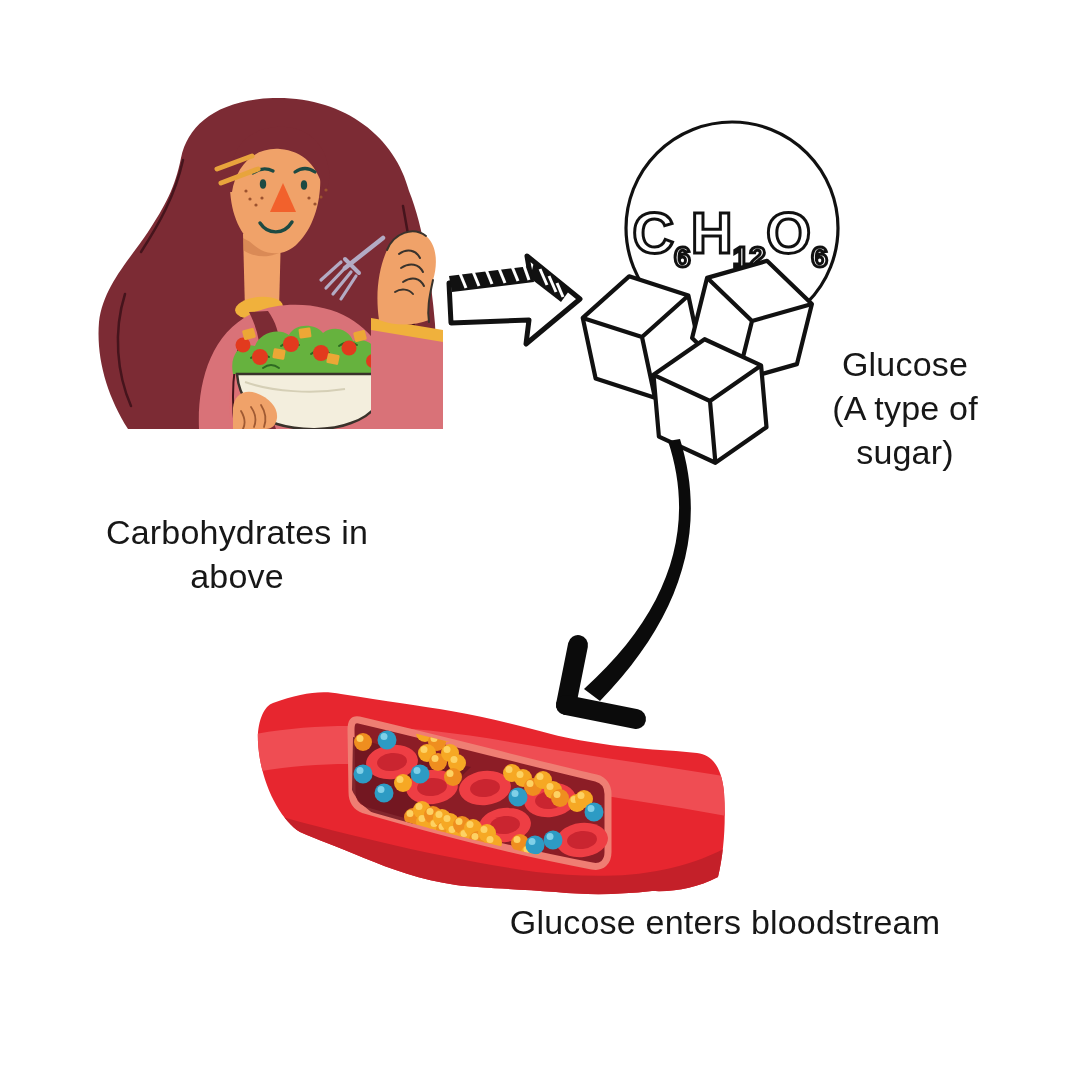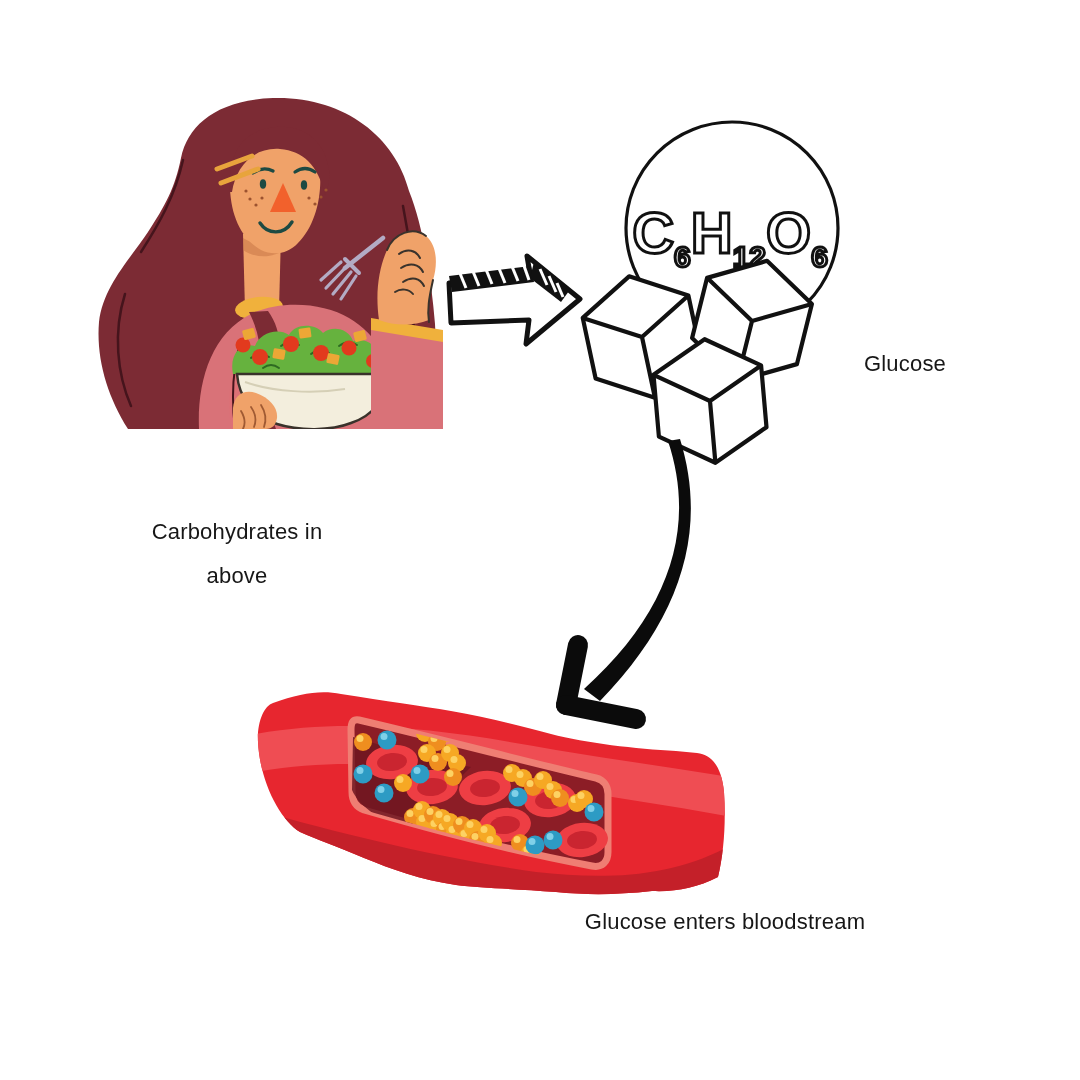--- a/index.html
+++ b/index.html
@@ -1,21 +1,21 @@
 <!DOCTYPE html>
 <html><head>
 <meta charset="utf-8">
 <style>
   html,body { margin:0; padding:0; background:#ffffff; }
   .canvas {
     position:relative; width:1080px; height:1080px; background:#ffffff;
     font-family:"Liberation Sans", sans-serif; overflow:hidden;
   }
   .caption {
-    position:absolute; color:#171717; font-size:22px; line-height:44px;
+    position:absolute; color:#171717; font-size:34px; line-height:44px;
     text-align:center; letter-spacing:.2px; font-weight:400;
   }
   #carbs-label  { left:67px;  top:470px; width:340px;margin-top:40px; }
   #glucose-label{ left:790px; top:342px; width:230px; }
   #blood-label  { left:430px; top:900px; width:590px;text-align:center; }
   svg { position:absolute; display:block; }
   #woman-svg   { left:83px;  top:96px;  width:360px; height:333px; }
   #sketch-arrow-svg { left:443px; top:243px; width:145px; height:105px; }
   #glucose-svg { left:550px; top:105px; width:320px; height:640px; }
   #vessel-svg  { left:256px; top:692px; width:480px; height:212px; }
@@ -174,20 +174,22 @@
 
     <path fill="#0b0b0b" d="M118,336 C146,420 122,505 34,584 L50,596 C132,512 158,424 130,334 Z"></path>
     <g stroke="#0b0b0b" stroke-width="20" stroke-linecap="round" fill="none">
       <path d="M28,540 L16,600"></path>
       <path d="M16,600 L86,614"></path>
     </g>
   </svg>
 
   <div id="glucose-label" class="caption">
     <div>Glucose</div>
+    <div>(A type of</div>
+    <div>sugar)</div>
   </div>
 
   <svg id="vessel-svg" viewBox="0 0 480 212">
     <defs>
       <clipPath id="bodyClip">
         <path d="M17,11 C45,1 65,-2 85,2 C130,9 165,14 195,19 C230,25 265,34 295,42 C330,51 380,57 420,59 L441,61 C458,63 466,78 468,100 C470,130 468,160 462,185 C440,196 420,200 396,199 C360,203 330,203 300,200 C260,197 225,196 200,193 C165,188 135,177 108,166 C82,155 60,147 44,140 C24,128 4,90 2,50 C1,30 8,14 17,11 Z"></path>
       </clipPath>
       <clipPath id="winClip">
         <path d="M103,28 C180,46 280,72 340,86 C348,88 352,94 352,102 L352,160 C352,170 346,176 336,174 C260,160 170,136 108,118 C100,115 96,109 96,100 L95,38 C95,30 97,27 103,28 Z"></path>
       </clipPath>

